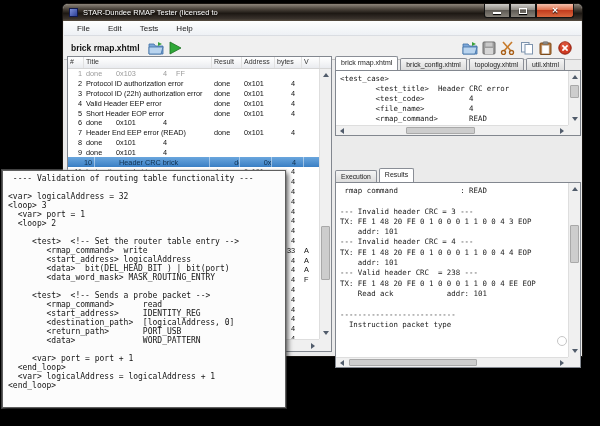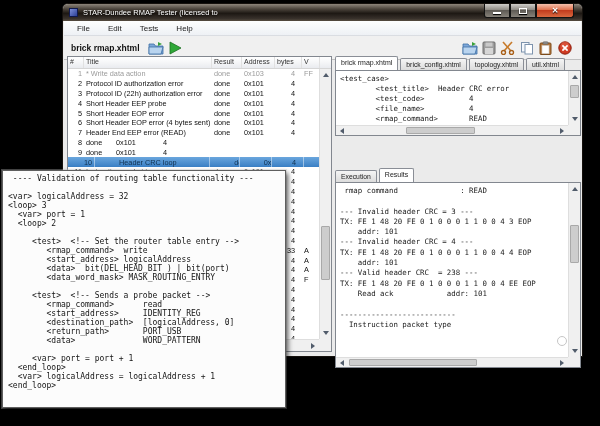--- a/index.html
+++ b/index.html
@@ -198,21 +198,20 @@
         <div class="hc c-num">#</div>
         <div class="hc c-title">Title</div>
         <div class="hc c-result">Result</div>
         <div class="hc c-address">Address</div>
         <div class="hc c-bytes">bytes</div>
         <div class="hc c-v">V</div>
       </div>
     <div id="table-body">
         <div class="trow dim">
           <div class="tc c-num">1</div>
-          <div class="tc c-title">* Write data action</div>
           <div class="tc c-result">done</div>
           <div class="tc c-address">0x103</div>
           <div class="tc c-bytes">4</div>
           <div class="tc c-v">FF</div>
         </div>
         <div class="trow">
           <div class="tc c-num">2</div>
           <div class="tc c-title">Protocol ID authorization error</div>
           <div class="tc c-result">done</div>
           <div class="tc c-address">0x101</div>
@@ -222,37 +221,36 @@
         <div class="trow">
           <div class="tc c-num">3</div>
           <div class="tc c-title">Protocol ID (22h) authorization error</div>
           <div class="tc c-result">done</div>
           <div class="tc c-address">0x101</div>
           <div class="tc c-bytes">4</div>
           <div class="tc c-v"></div>
         </div>
         <div class="trow">
           <div class="tc c-num">4</div>
-          <div class="tc c-title">Short Header EEP probe</div>
+          <div class="tc c-title">Valid Header EEP error</div>
           <div class="tc c-result">done</div>
           <div class="tc c-address">0x101</div>
           <div class="tc c-bytes">4</div>
           <div class="tc c-v"></div>
         </div>
         <div class="trow">
           <div class="tc c-num">5</div>
           <div class="tc c-title">Short Header EOP error</div>
           <div class="tc c-result">done</div>
           <div class="tc c-address">0x101</div>
           <div class="tc c-bytes">4</div>
           <div class="tc c-v"></div>
         </div>
         <div class="trow">
           <div class="tc c-num">6</div>
-          <div class="tc c-title">Short Header EOP error  (4 bytes sent)</div>
           <div class="tc c-result">done</div>
           <div class="tc c-address">0x101</div>
           <div class="tc c-bytes">4</div>
           <div class="tc c-v"></div>
         </div>
         <div class="trow">
           <div class="tc c-num">7</div>
           <div class="tc c-title">Header End EEP error (READ)</div>
           <div class="tc c-result">done</div>
           <div class="tc c-address">0x101</div>
@@ -268,21 +266,21 @@
         </div>
         <div class="trow">
           <div class="tc c-num">9</div>
           <div class="tc c-result">done</div>
           <div class="tc c-address">0x101</div>
           <div class="tc c-bytes">4</div>
           <div class="tc c-v"></div>
         </div>
         <div class="trow selected">
           <div class="tc c-num">10</div>
-          <div class="tc c-title">Header CRC loop</div>
+          <div class="tc c-title">Header CRC brick</div>
           <div class="tc c-result">done</div>
           <div class="tc c-address">0x101</div>
           <div class="tc c-bytes">4</div>
           <div class="tc c-v"></div>
         </div>
         <div class="trow">
           <div class="tc c-num">11</div>
           <div class="tc c-title">Instruction packet type</div>
           <div class="tc c-result">done</div>
           <div class="tc c-address">0x101</div>

